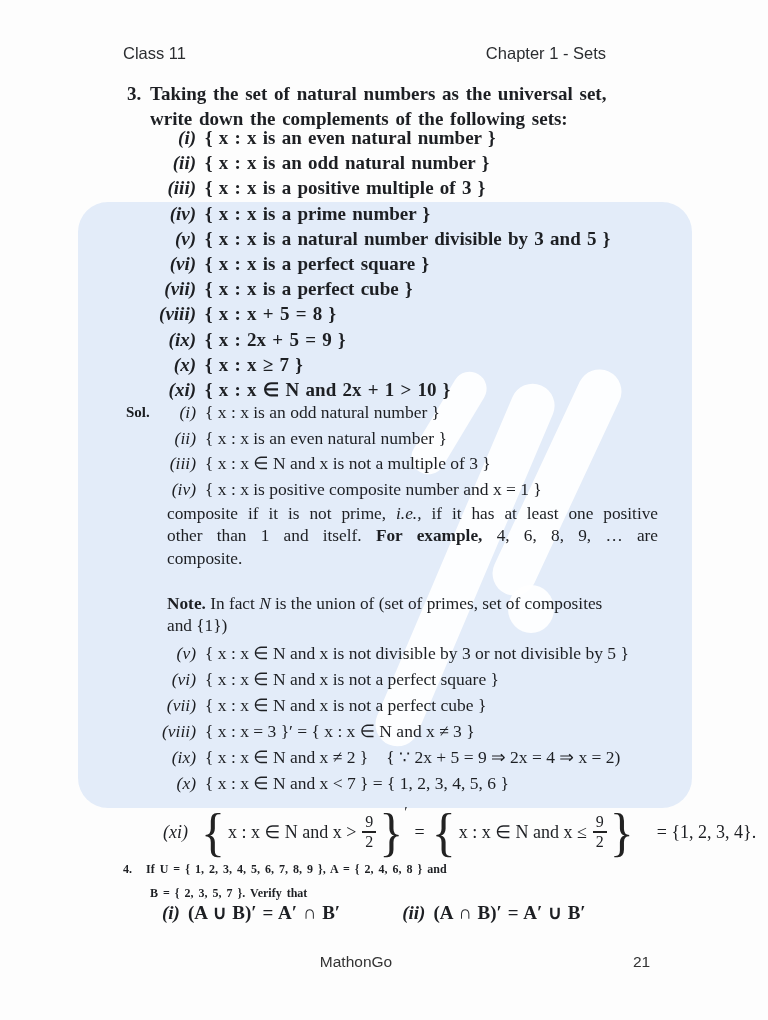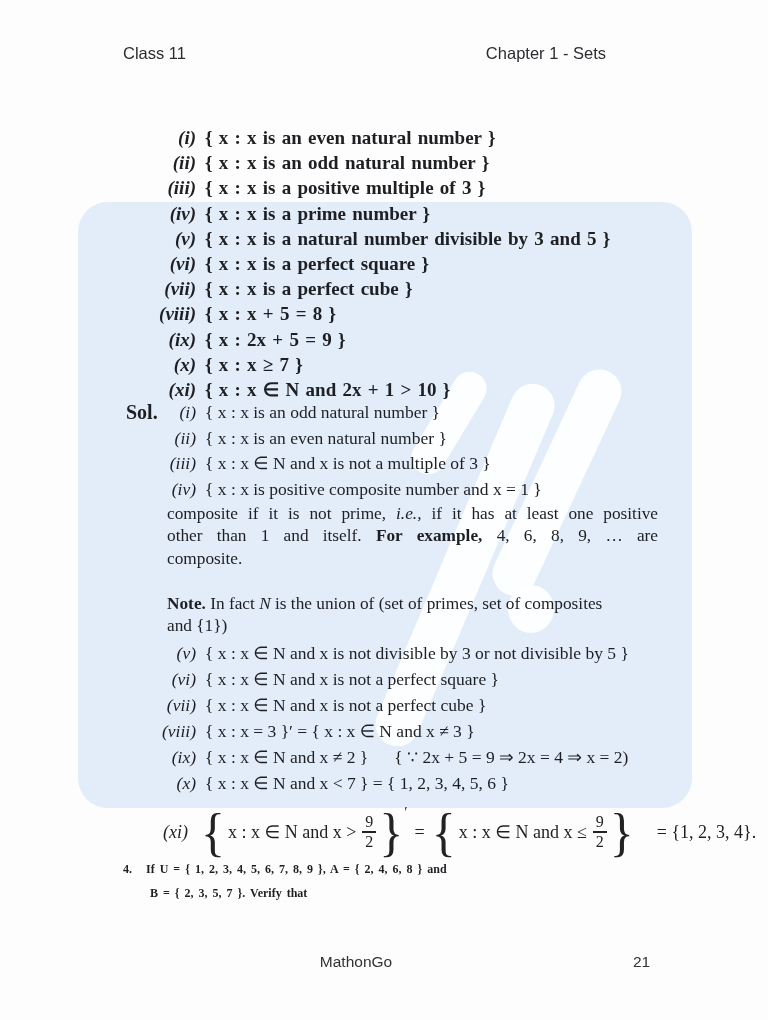--- a/index.html
+++ b/index.html
@@ -36,26 +36,26 @@
              font-weight:bold; font-size:19px; line-height:25px; word-spacing:2px; }
   .q3-head .qnum { display:inline-block; width:16px; }
   .q3-head .l1 { margin-left:7px; }
   .q3-head .l2 { margin-left:23px; }
 
   
   .rows { position:absolute; left:100px; width:600px; }
   .row  { display:flex; align-items:baseline; }
   .rn   { display:inline-block; width:96px; text-align:right; font-style:italic; flex:none; }
   .rt   { margin-left:9px; white-space:nowrap; }
-  .rt2  { margin-left:26px; white-space:nowrap; }
+  .rt2  { margin-left:18px; white-space:nowrap; }
 
   .q3-items { top:125px; font-size:19px; font-weight:bold; word-spacing:1.5px; }
   .q3-items .row { height:25.2px; line-height:25.2px; }
 
-  .sol-label { position:absolute; left:126px; top:400px; font-size:20px;
+  .sol-label { position:absolute; left:126px; top:400px; font-size:15px;
                font-weight:bold; line-height:25.5px; }
   .sol-items { top:400px; font-size:17.5px; }
   .sol-items .row { height:25.5px; line-height:25.5px; }
 
   .def-block { position:absolute; left:167px; top:503px; width:491px;
                font-size:17.3px; }
   .def-line { line-height:22.4px; text-align:justify; text-align-last:justify; }
   .def-line.last { text-align-last:left; }
   .b { font-weight:bold; } .i { font-style:italic;margin-top:44px; }
 
@@ -101,20 +101,24 @@
   <div class="wm wm-a"></div>
   <div class="wm wm-b"></div>
   <div class="wm wm-c"></div>
   <div class="wm wm-dot"></div>
 
   <div class="content">
 
     <div class="hdr hdr-left">Class 11</div>
     <div class="hdr hdr-right">Chapter 1 - Sets</div>
 
+    <div class="q3-head">
+      <div><span class="qnum">3.</span><span class="l1">Taking the set of natural numbers as the universal set,</span></div>
+      <div class="l2">write down the complements of the following sets:</div>
+    </div>
 
     <div class="rows q3-items">
       <div class="row">
           <span class="rn">(i)</span>
           <span class="rt">{ x : x is an even natural number }</span>
         </div>
       <div class="row">
           <span class="rn">(ii)</span>
           <span class="rt">{ x : x is an odd natural number }</span>
         </div>
@@ -235,18 +239,21 @@
           <span class="fd">2</span>
         </span>
       <span class="bb">}</span>
       <span class="xres">= {1, 2, 3, 4}.</span>
     </div>
 
     <div class="q4-head">
       <div><span class="qnum">4.</span><span class="l1">If U = { 1, 2, 3, 4, 5, 6, 7, 8, 9 }, A = { 2, 4, 6, 8 } and</span></div>
       <div class="l2">B = { 2, 3, 5, 7 }. Verify that</div>
     </div>
+    <div class="q4-subs">
+      <span class="sn">(i)</span><span class="st">(A ∪ B)′ = A′ ∩ B′</span><span class="sn sub2">(ii)</span><span class="st">(A ∩ B)′ = A′ ∪ B′</span>
+    </div>
 
     <div class="ftr ftr-brand">MathonGo</div>
     <div class="ftr ftr-page">21</div>
 
   </div>
 </div>
 
 </body></html>

